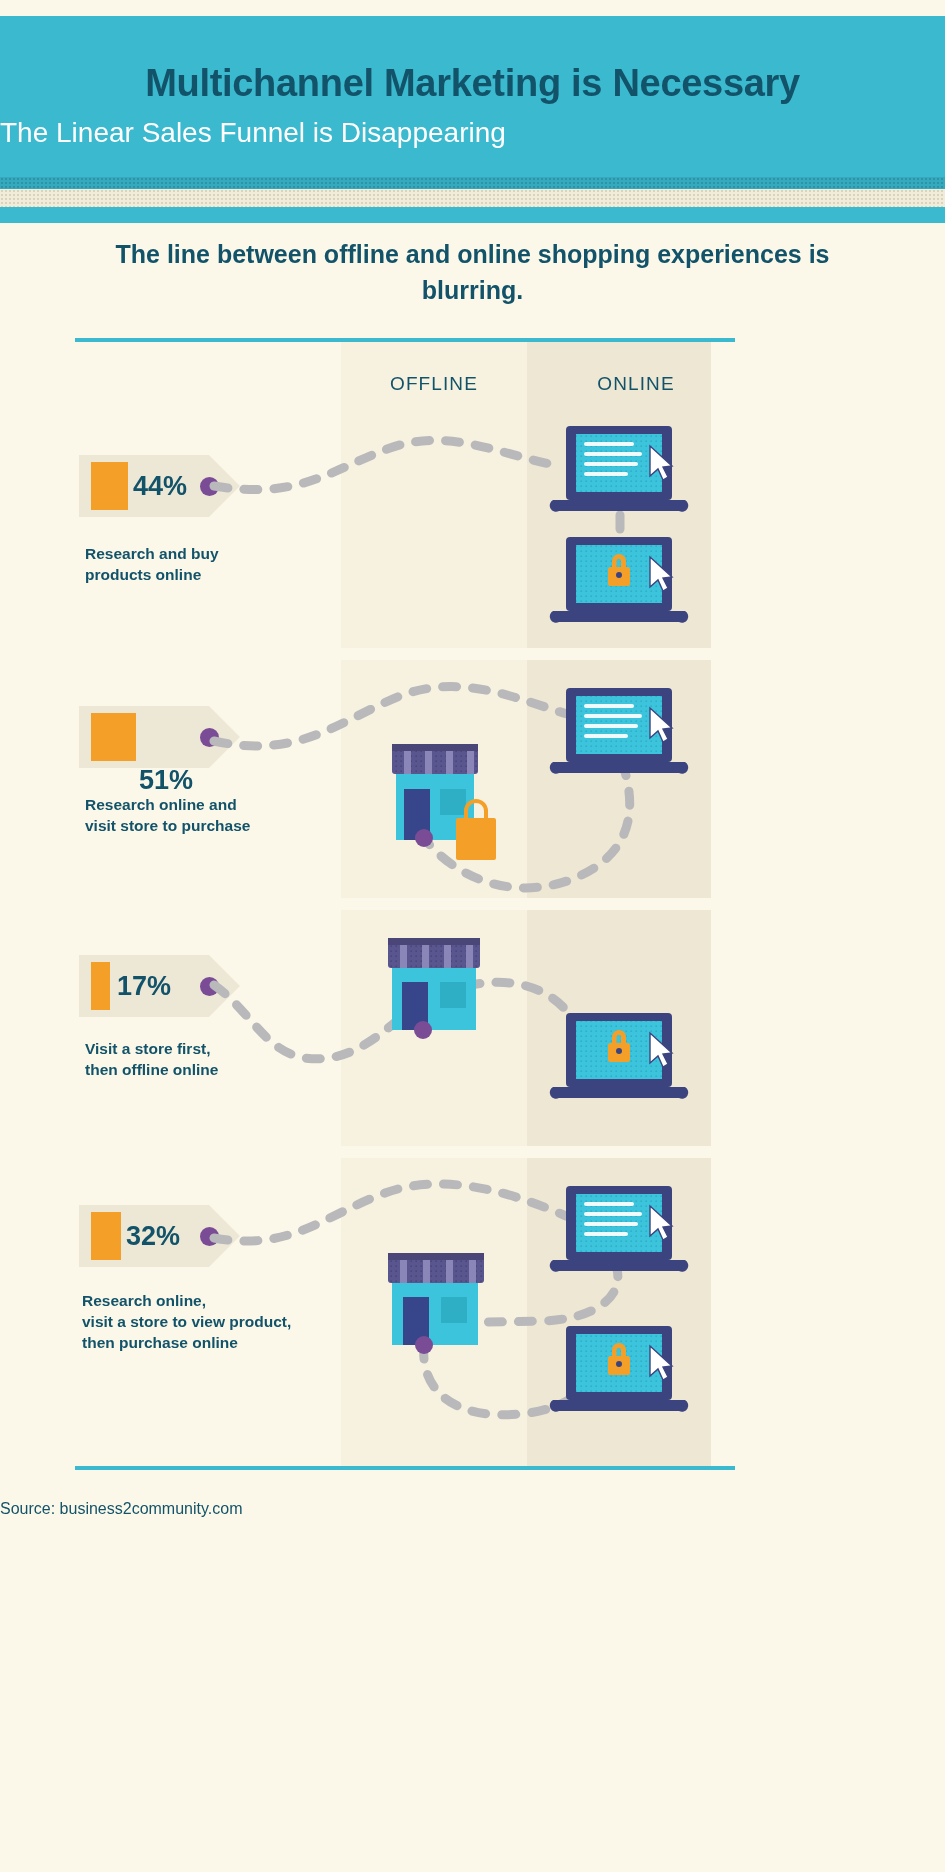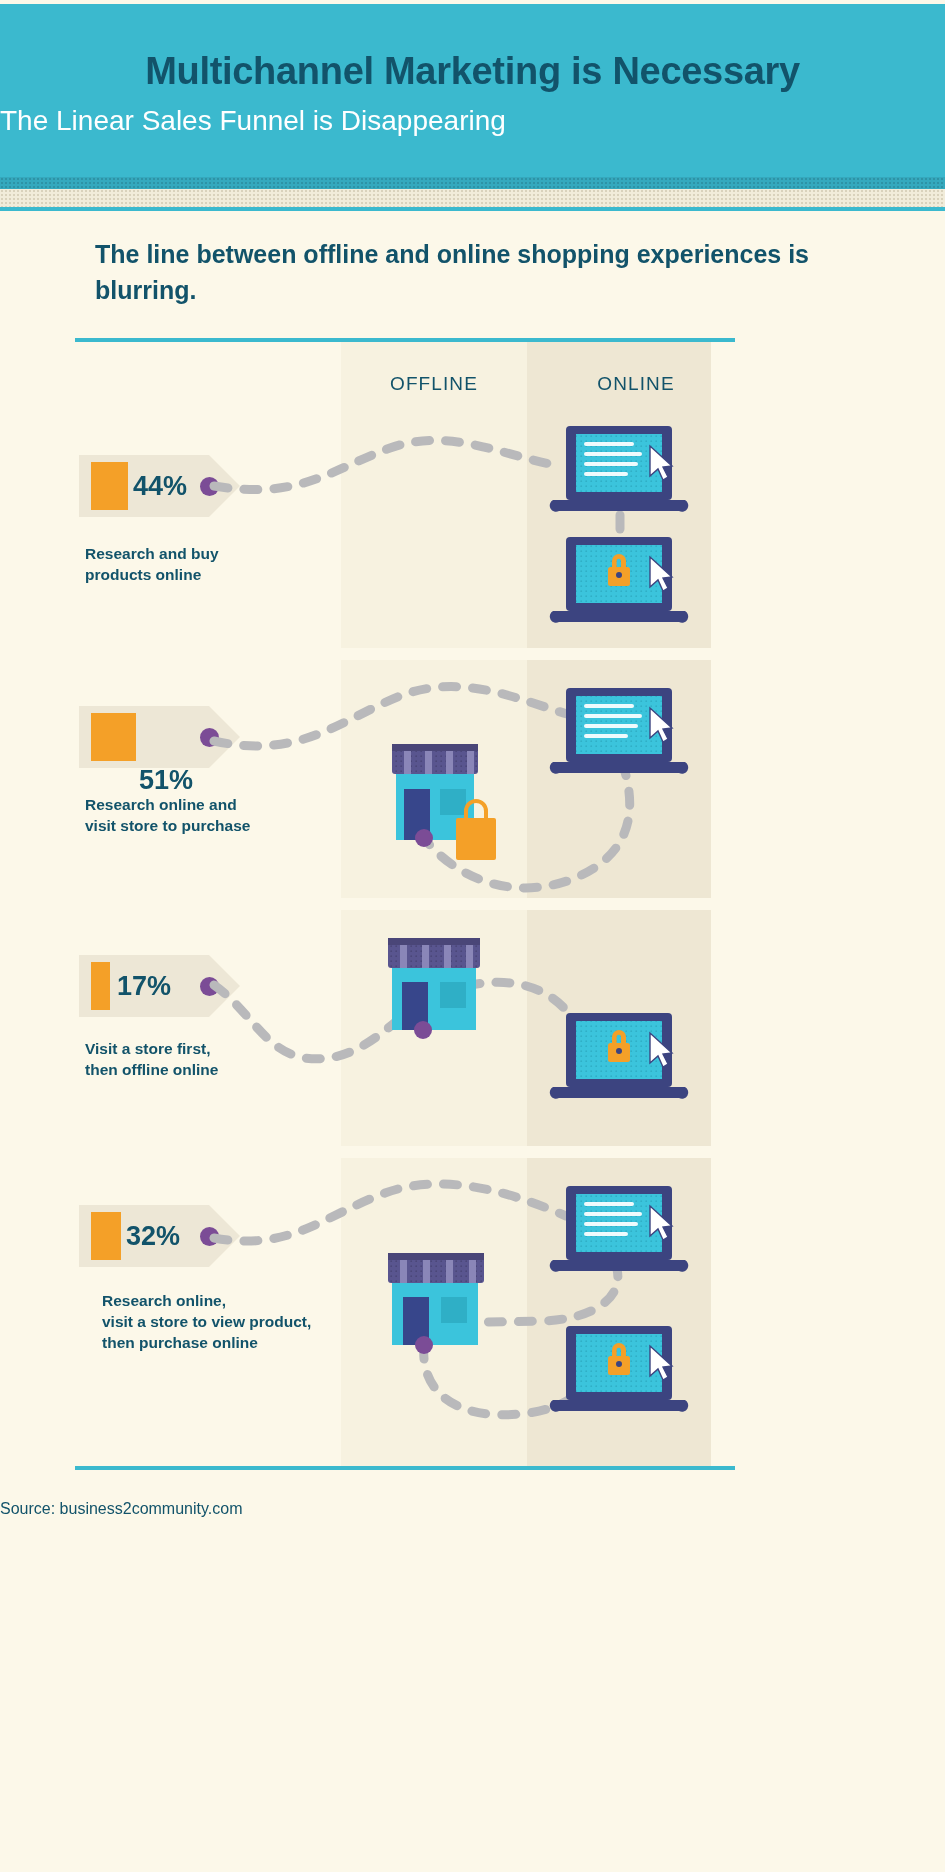--- a/index.html
+++ b/index.html
@@ -8,21 +8,21 @@
     width:945px;height:1872px;
     background:#FCF8E9;
     font-family:"Liberation Sans", sans-serif;
     overflow:hidden;
     position:relative;
   }
   .page{position:relative;width:945px;height:1872px;overflow:hidden;background:#FCF8E9;}
 
   
   .header{
-    position:absolute;left:0;top:4px;width:945px;height:207px;
+    position:absolute;left:0;top:16px;width:945px;height:207px;
     background:#3BB9CE;
   }
   .header-title{
     position:absolute;left:0;top:46px;width:945px;
     text-align:center;
     font-size:38px;font-weight:bold;color:#12536A;
     letter-spacing:-0.3px;
   }
   .header-sub{
     position:absolute;left:0;top:101px;width:945px;
@@ -38,20 +38,21 @@
   .hdr-band2{
     position:absolute;left:0;top:189px;width:945px;height:18px;
     background:#F1ECDA;
     background-image:radial-gradient(#D9D2BC 1px, transparent 1.2px);
     background-size:4px 4px;
   }
 
   
   .lead{
     position:absolute;left:95px;top:236px;width:755px;
+    text-align:center;
     font-size:25px;font-weight:bold;color:#12536A;line-height:36px;
   }
 
   
   .rule-top{
     position:absolute;left:75px;top:338px;width:660px;height:4px;background:#3BB9CE;
   }
   .rule-bottom{
     position:absolute;left:75px;top:1466px;width:660px;height:4px;background:#3BB9CE;
   }
@@ -167,21 +168,21 @@
   <div class="caption" style="left:85px;top:1038px;width:260px;">Visit a store first,
 then offline online</div>
 
   <div class="tag" style="left:79px;top:1205px;width:161px;">
     <div class="tag-body"></div>
     <div class="tag-point"></div>
     <div class="tag-bar" style="width:30px;"></div>
     <div class="tag-num" style="left:47px;">32%</div>
     <div class="tag-dot" style="left:121px;"></div>
   </div>
-  <div class="caption" style="left:102px;top:1290px;width:280px;">Research online,
+  <div class="caption" style="left:82px;top:1290px;width:280px;">Research online,
 visit a store to view product,
 then purchase online</div>
 
   <svg class="art" viewBox="0 0 945 1872">
     <defs>
 
       <pattern id="scrDots" width="5" height="5" patternUnits="userSpaceOnUse">
         <rect width="5" height="5" fill="#3BC4DC"></rect>
         <circle cx="1.2" cy="1.2" r="0.9" fill="#2FAFC6"></circle>
       </pattern>

